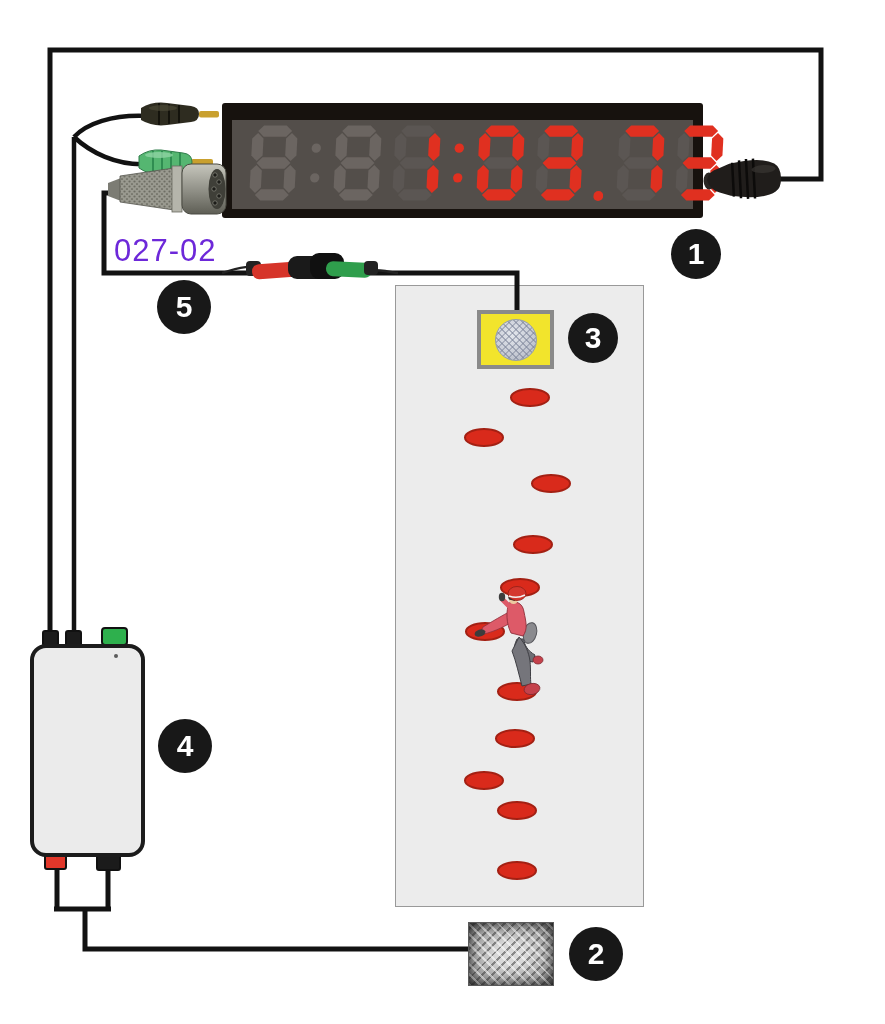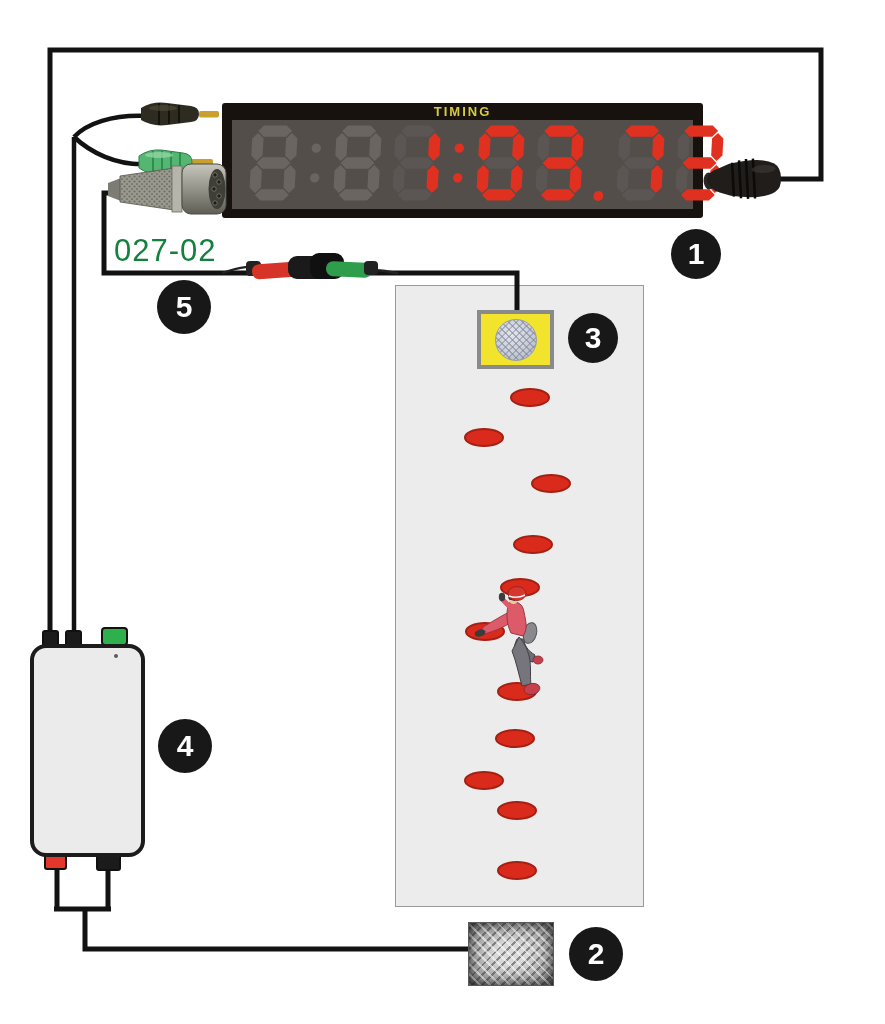--- a/index.html
+++ b/index.html
@@ -50,21 +50,21 @@
         box-sizing:border-box;box-shadow:inset 0 0 12px rgba(20,20,20,.85);
         background:
           repeating-linear-gradient(45deg,rgba(255,255,255,.55) 0 2px,transparent 2px 7px),
           repeating-linear-gradient(-45deg,rgba(55,55,55,.5) 0 2px,transparent 2px 7px),
           radial-gradient(ellipse at center,#d9d9d9 25%,#9e9e9e 70%,#565656 100%);}
 
   
   .callout{border-radius:50%;background:var(--c-callout_bg,#181818);color:var(--c-callout_text,#fff);
         display:flex;align-items:center;justify-content:center;font-weight:bold;font-size:30px;z-index:6;}
 
-  .cable-code{left:114px;top:233px;font-size:31px;color:#15803d;letter-spacing:1px;z-index:5;}
+  .cable-code{left:114px;top:233px;font-size:31px;color:#6d28d9;letter-spacing:1px;z-index:5;}
 
   .icon-svg{z-index:5;}
 </style>
 </head>
 <body>
 
 <div class="canvas">
 
   <svg id="wires" width="885" height="1024" viewBox="0 0 885 1024">
     <path d="M778,179 L821,179 L821,50 L50,50 L50,647" fill="none" stroke="#121212" stroke-width="5"></path>
@@ -108,21 +108,20 @@
       <ellipse cx="49" cy="34" rx="3.2" ry="4.2" fill="#3c3c3c"></ellipse>
 
       <circle cx="60.5" cy="36.5" r="4.5" fill="#edc9a0"></circle>
       <path d="M55,34 L63,35.5 L62,38 L56,36.5 Z" fill="#2b2b2b"></path>
       <ellipse cx="64" cy="30.5" rx="9" ry="7" fill="#d4372e" stroke="#8e1f18" stroke-width="0.8"></ellipse>
       <path d="M56,33 Q64,36 72,32" stroke="#f2f2f2" stroke-width="1.6" fill="none"></path>
     </g>
   </svg>
 
   <div class="abs display">
-    <div class="brand">TIMING</div>
     <div class="display-inner">
       <div id="digits">
           <svg viewBox="0 0 50 82" style="width: 47px;">
             <polygon points="7,7 13,1 37,1 43,7 37,13 13,13" fill="#6b6561"></polygon>
             <polygon points="43,9 49,15 49,33 43,39 37,33 37,15" fill="#6b6561"></polygon>
             <polygon points="43,43 49,49 49,67 43,73 37,67 37,49" fill="#6b6561"></polygon>
             <polygon points="7,75 13,69 37,69 43,75 37,81 13,81" fill="#6b6561"></polygon>
             <polygon points="7,43 13,49 13,67 7,73 1,67 1,49" fill="#6b6561"></polygon>
             <polygon points="7,9 13,15 13,33 7,39 1,33 1,15" fill="#6b6561"></polygon>
             <polygon points="7,41 13,35 37,35 43,41 37,47 13,47" fill="#6b6561"></polygon>

